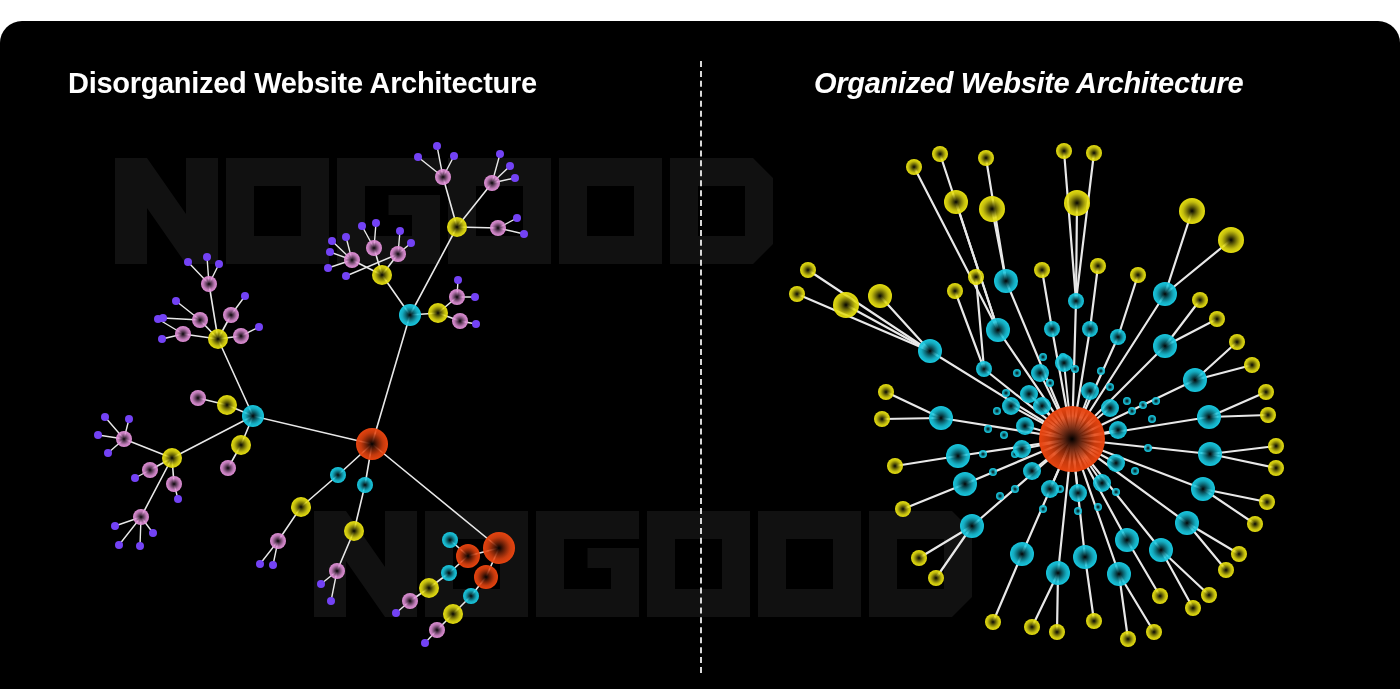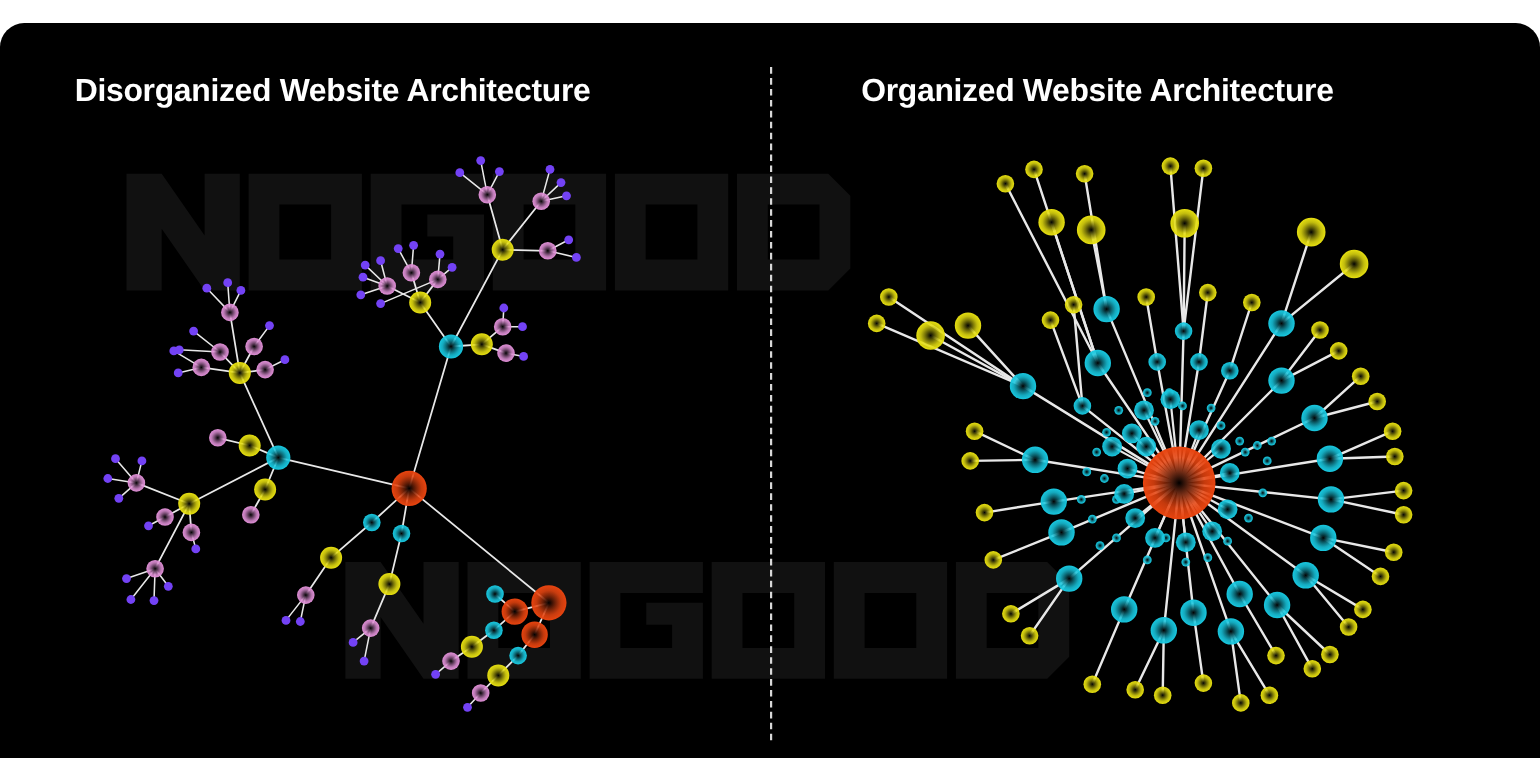--- a/index.html
+++ b/index.html
@@ -7,21 +7,21 @@
   .canvas {
     position:relative; width:1400px; height:689px; background:#000000;
     border-radius:22px; overflow:hidden;margin-top:21px;
   }
   .title {
     position:absolute; top:46px; color:#ffffff; font-weight:700; font-size:29px;
     letter-spacing:-0.3px; white-space:nowrap;
     font-family:"Liberation Sans", "DejaVu Sans", sans-serif;
   }
   .title.left { left:68px; }
-  .title.right { left:783px; }
+  .title.right { left:814px;font-style:italic; }
   .divider {
     position:absolute; left:700px; top:40px; height:612px; width:0;
     border-left:2px dashed #d8d8d8;
   }
   svg.graph { position:absolute; left:0; top:0; }
   .watermark { position:absolute; }
 </style>
 </head>
 <body>
 

